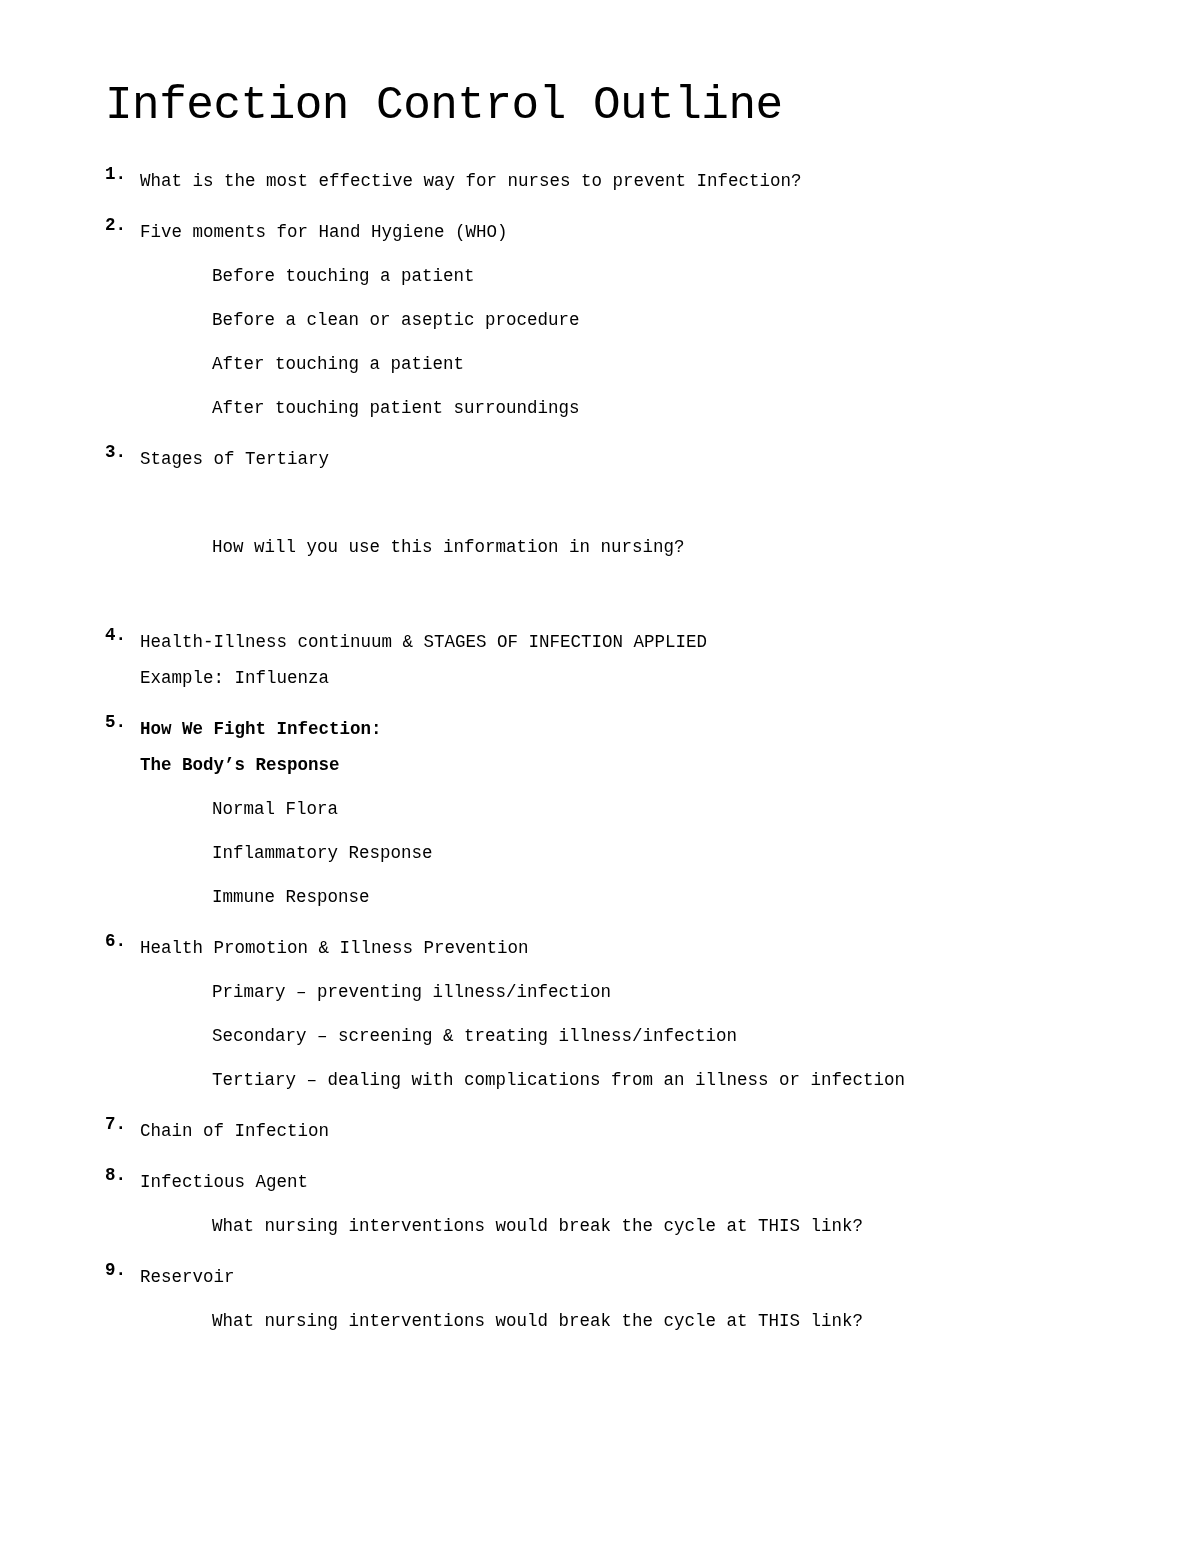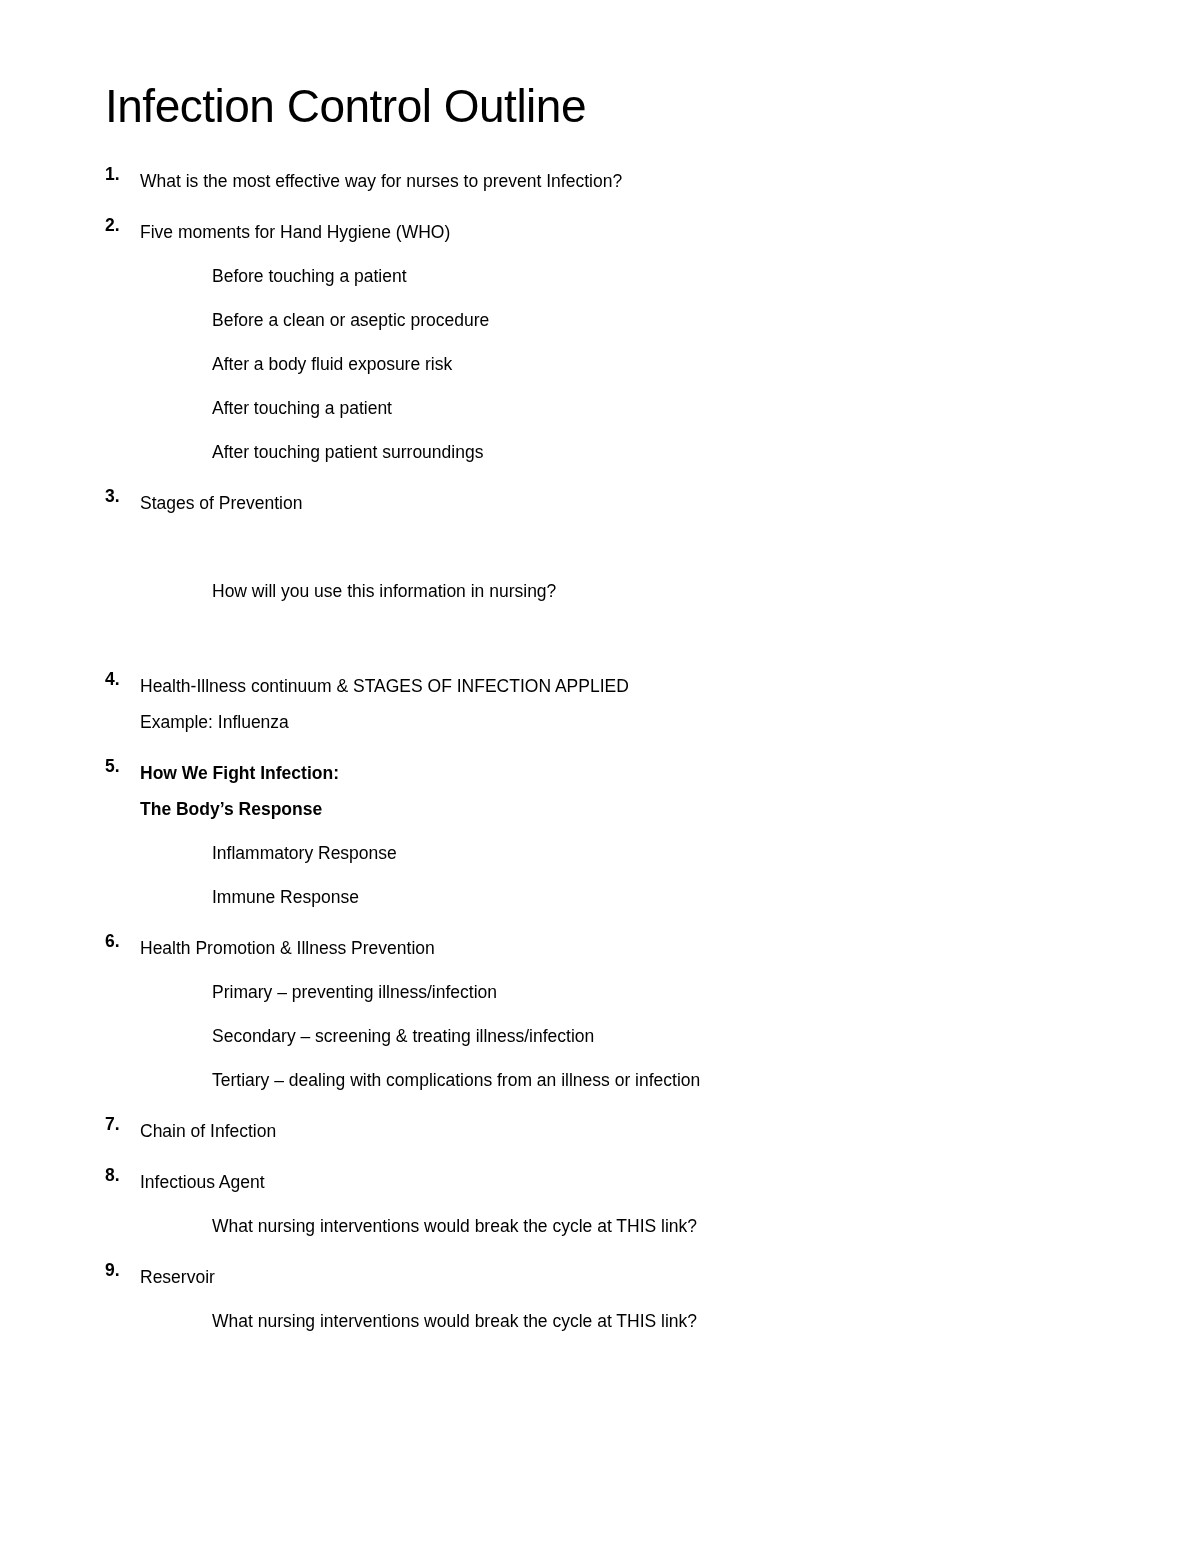--- a/index.html
+++ b/index.html
@@ -3,21 +3,21 @@
 <meta charset="utf-8">
 <style>
   html, body { margin: 0; padding: 0; background: #ffffff; }
   .doc {
     position: relative;
     box-sizing: border-box;
     width: 1200px;
     height: 1553px;
     background: #ffffff;
     color: #000000;
-    font-family: Liberation Sans, sans-serif;
+    font-family: Liberation Mono, monospace;
     font-size: 17.5px;
     padding: 78px 70px 0 105px;
     overflow: hidden;
   }
   .title {
     font-size: 46px;
     font-weight: 400;
     line-height: 56px;
     letter-spacing: -0.5px;
     margin: 0 0 26px 0;
@@ -55,28 +55,27 @@
   </div>
 
   <div class="para item mt">
     <span class="num">2.</span>
     <span class="item-text">
       <span class="line">Five moments for Hand Hygiene (WHO)</span>
     </span>
   </div>
   <div class="para sub">Before touching a patient</div>
   <div class="para sub">Before a clean or aseptic procedure</div>
-  <div class="para sub">After a body fluid exposure risk</div>
   <div class="para sub">After touching a patient</div>
   <div class="para sub">After touching patient surroundings</div>
 
   <div class="para item">
     <span class="num">3.</span>
     <span class="item-text">
-      <span class="line">Stages of Prevention</span>
+      <span class="line">Stages of Tertiary</span>
     </span>
   </div>
   <div class="para sub"></div>
   <div class="para sub">How will you use this information in nursing?</div>
   <div class="para sub"></div>
 
   <div class="para item">
     <span class="num">4.</span>
     <span class="item-text">
       <span class="line">Health-Illness continuum &amp; STAGES OF INFECTION APPLIED</span>
@@ -84,20 +83,21 @@
     </span>
   </div>
 
   <div class="para item mt">
     <span class="num">5.</span>
     <span class="item-text bold">
       <span class="line">How We Fight Infection:</span>
       <span class="line">The Body’s Response</span>
     </span>
   </div>
+  <div class="para sub">Normal Flora</div>
   <div class="para sub">Inflammatory Response</div>
   <div class="para sub">Immune Response</div>
 
   <div class="para item">
     <span class="num">6.</span>
     <span class="item-text">
       <span class="line">Health Promotion &amp; Illness Prevention</span>
     </span>
   </div>
   <div class="para sub">Primary – preventing illness/infection</div>

